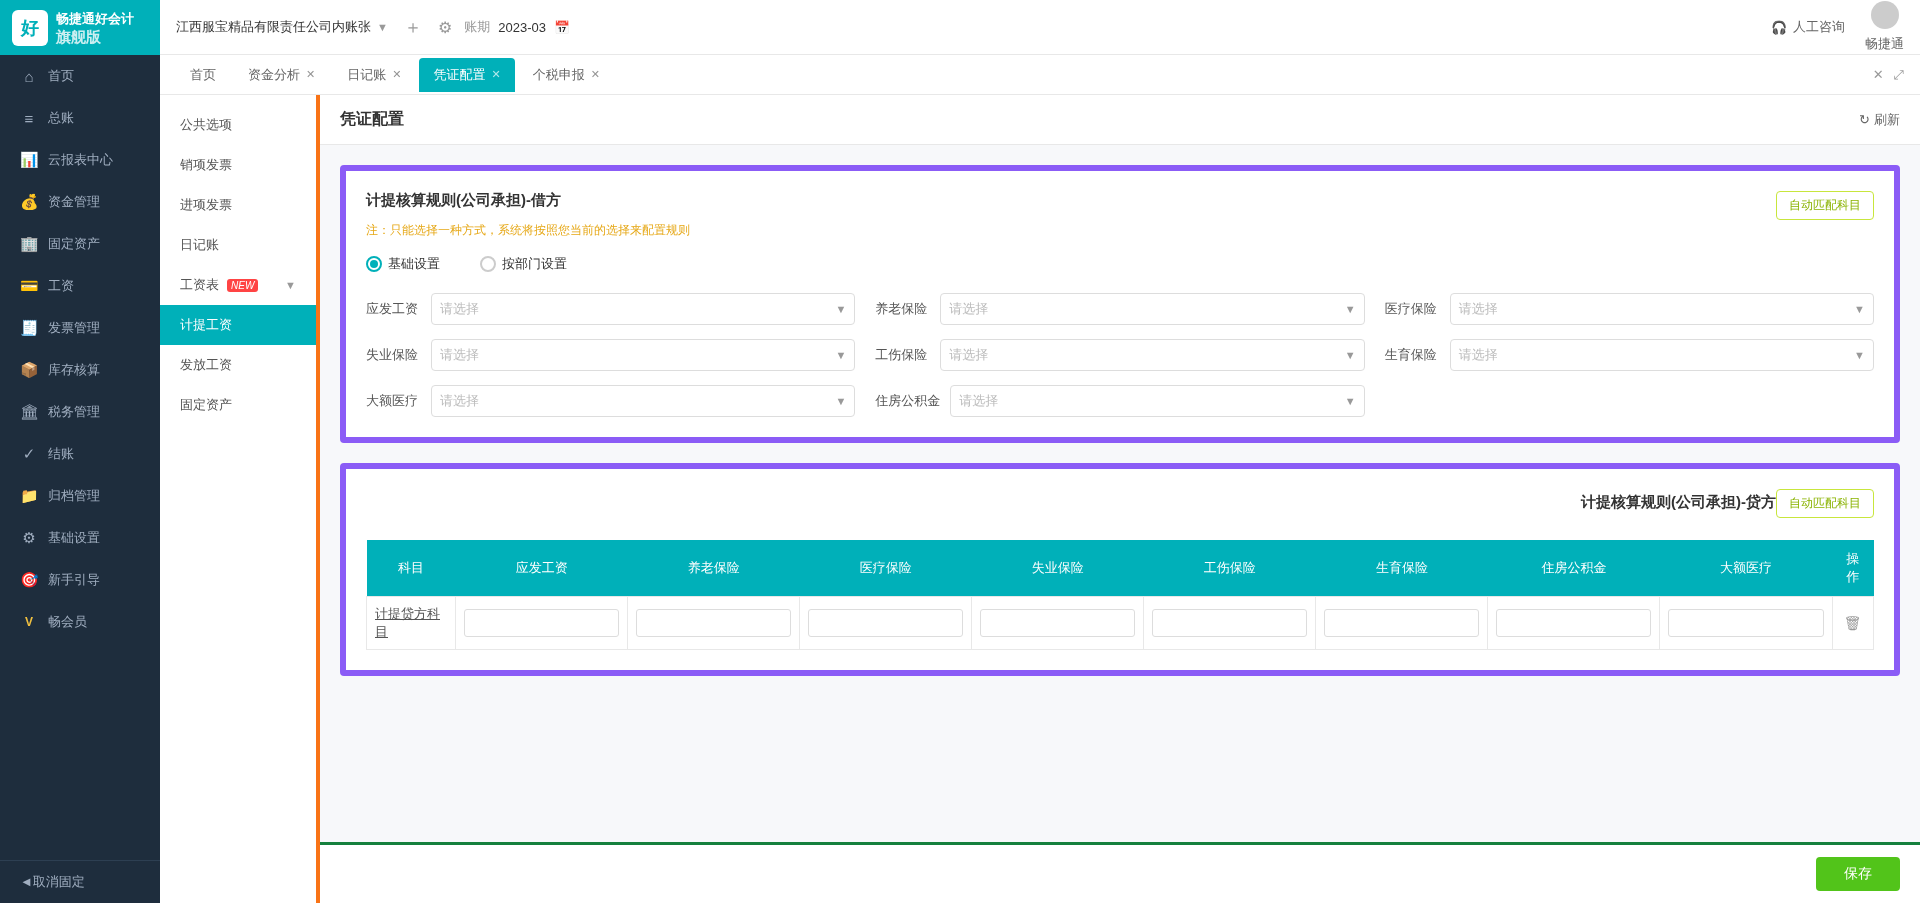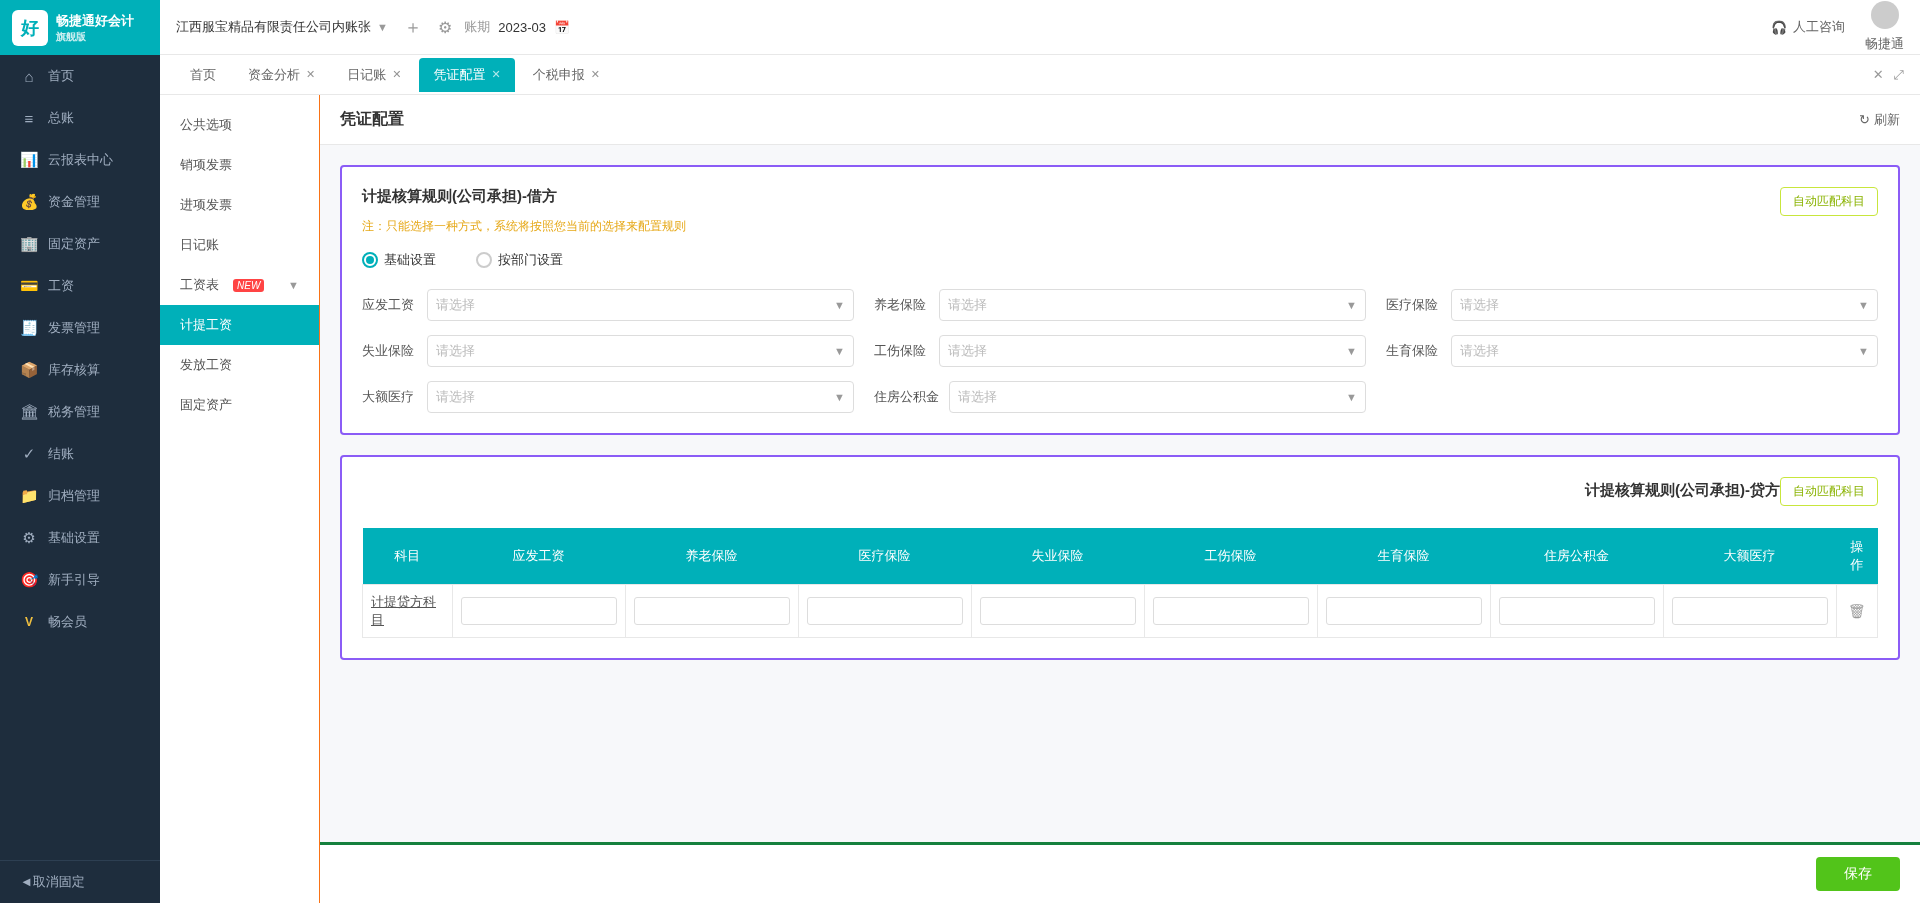--- a/index.html
+++ b/index.html
@@ -19,21 +19,21 @@
       padding: 10px 12px;
       display: flex;
       align-items: center;
       gap: 8px;
       color: white;
       font-size: 16px;
       font-weight: bold;
       height: 55px;
     }
     .sidebar-logo-sub {
-      font-size: 10px;
+      font-size: 15px;
       color: rgba(255,255,255,0.8);
       display: block;
     }
     .sidebar-logo-icon {
       width: 36px;
       height: 36px;
       background: white;
       border-radius: 6px;
       display: flex;
       align-items: center;
@@ -188,21 +188,21 @@
     .content-area {
       flex: 1;
       display: flex;
       overflow: hidden;
     }
 
     
     .left-nav {
       width: 160px;
       background: white;
-      border-right: 1px solid #f97316;
+      border-right: 4px solid #f97316;
       padding: 10px 0;
       flex-shrink: 0;
       overflow-y: auto;
     }
     .left-nav-item {
       padding: 11px 20px;
       font-size: 13px;
       color: #555;
       cursor: pointer;
     }
@@ -224,21 +224,21 @@
       color: white;
       font-size: 10px;
       padding: 1px 4px;
       border-radius: 3px;
       margin-left: 4px;
       font-style: italic;
     }
     .left-nav-parent-row {
       display: flex;
       align-items: center;
-      gap: 10px;
+      gap: 4px;
     }
 
     
     .right-panel {
       flex: 1;
       display: flex;
       flex-direction: column;
       overflow: hidden;
     }
     .panel-header {
@@ -270,21 +270,21 @@
       padding: 20px;
       background: #f7f8fa;
     }
 
     
     .section-card {
       background: white;
       border-radius: 4px;
       margin-bottom: 20px;
       padding: 20px;
-      border: 2px solid #8b5cf6;
+      border: 6px solid #8b5cf6;
     }
 
     .section-title {
       font-size: 15px;
       font-weight: bold;
       color: #333;
       margin-bottom: 12px;
     }
 
     .section-note {

